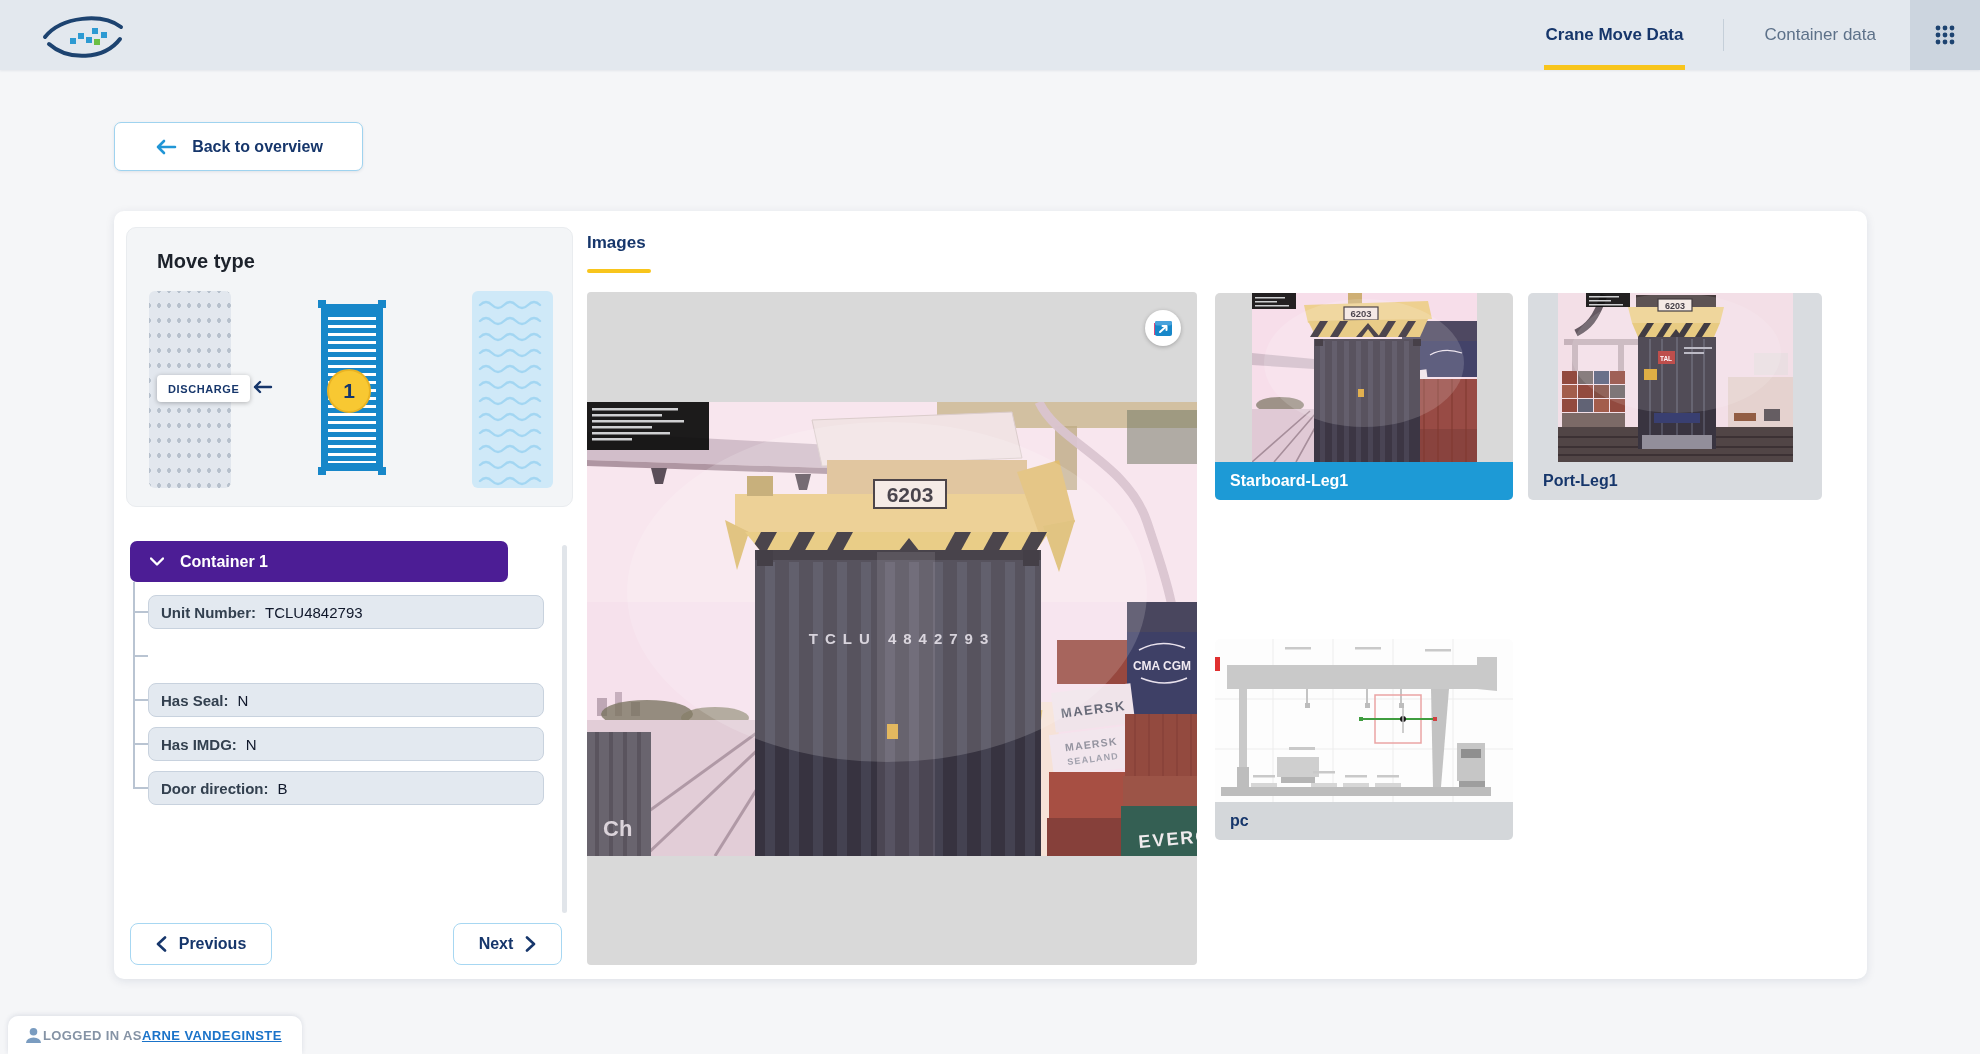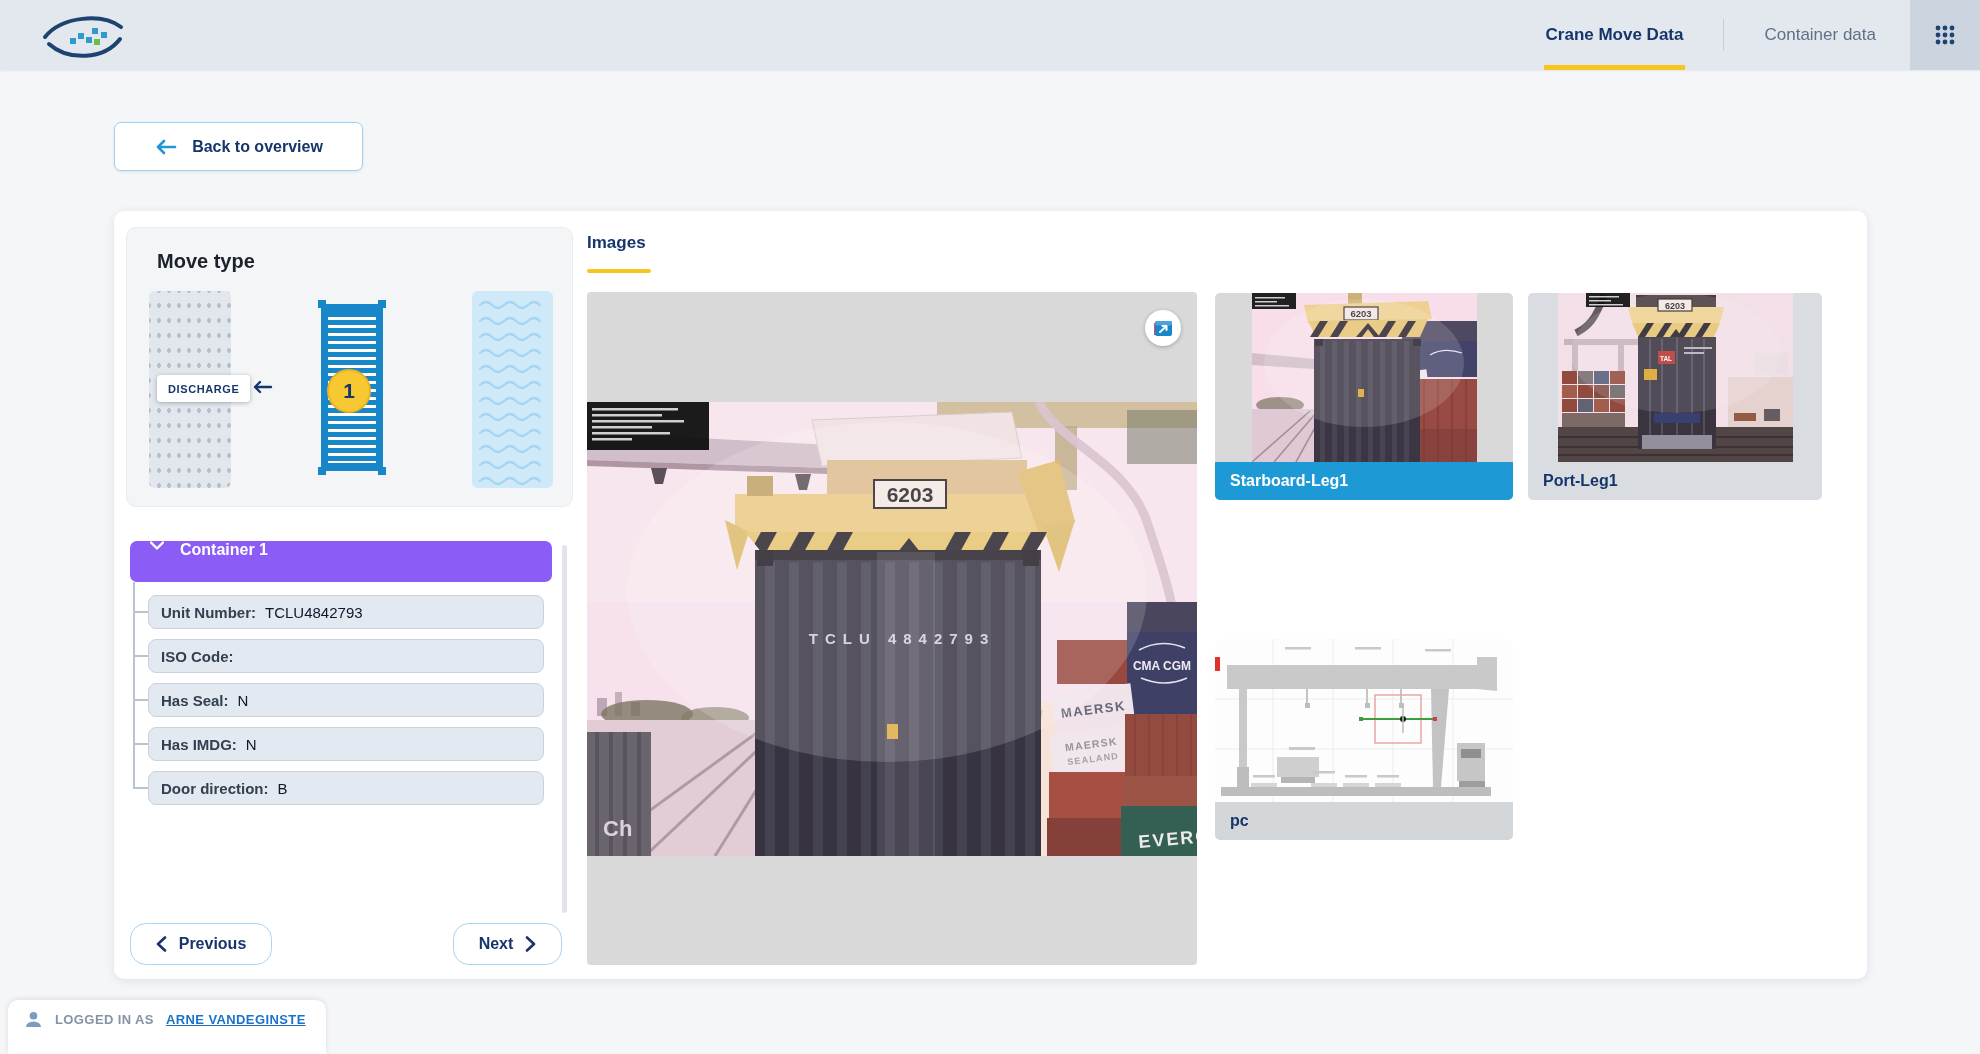--- a/index.html
+++ b/index.html
@@ -39,32 +39,32 @@
   .bluebox{left:194px;top:76px;width:62px;height:167px;background:#1787c9;border-radius:3px;padding:8px 7px;box-sizing:border-box;}
   .bluebox-stripes{width:100%;height:100%;background:repeating-linear-gradient(180deg,#1787c9 0 5px,#ffffff 5px 8px);}
   .pin{width:8px;height:8px;background:#1787c9;position:absolute;}
   .badge-circle{left:200px;top:141px;width:44px;height:44px;background:#f8c832;border:2px solid #eab322;border-radius:50%;
     display:flex;align-items:center;justify-content:center;font-size:21px;font-weight:bold;color:#16366b;box-sizing:border-box;}
   .discharge-pill{left:30px;top:147px;height:27px;background:#fff;border-radius:4px;box-shadow:0 1px 5px rgba(0,0,0,.28);
     display:flex;align-items:center;padding:0 11px;font-size:11px;font-weight:bold;letter-spacing:.6px;color:#16366b;}
   .discharge-arrow{left:124px;top:150px;}
 
   
-  .acc-header{left:16px;top:330px;width:422px;height:41px;background:#8b5cf6;border-radius:7px;display:flex;
+  .acc-header{left:16px;top:330px;width:378px;height:41px;background:#4c1d95;border-radius:7px;display:flex;align-items:center;
     gap:16px;padding-left:20px;box-sizing:border-box;color:#fff;font-size:16px;font-weight:bold;cursor:pointer;}
   .tree-v{left:19px;top:371px;width:1.5px;height:207px;background:#b9c4d2;}
   .tree-h{height:1.5px;width:15px;background:#b9c4d2;left:19px;}
   .field-row{left:34px;width:396px;height:34px;background:#e3e9f0;border:1px solid #c8d2de;border-radius:8px;
     display:flex;align-items:center;padding-left:12px;box-sizing:border-box;font-size:15px;}
   .field-label{font-weight:bold;color:#33404f;}
   .field-value{color:#0f172a;margin-left:9px;}
   .panel-scrollbar{left:448px;top:334px;width:5px;height:368px;background:#e1e5ea;border-radius:3px;cursor:pointer;}
 
   
-  .pg-btn{top:712px;height:42px;background:#fff;border:1.5px solid #a7d7f2;border-radius:16px;display:flex;align-items:center;
+  .pg-btn{top:712px;height:42px;background:#fff;border:1.5px solid #a7d7f2;border-radius:8px;display:flex;align-items:center;
     justify-content:center;gap:12px;color:#16366b;font-size:16px;font-weight:600;box-sizing:border-box;cursor:pointer;}
   .prev-btn{left:16px;width:142px;}
   .next-btn{left:339px;width:109px;}
 
   
   .images-title{left:473px;top:22px;font-size:17px;font-weight:bold;color:#16366b;}
   .images-underline{left:473px;top:58px;width:64px;height:4px;background:#f8c51c;border-radius:2px;}
   .viewer{left:473px;top:81px;width:610px;height:673px;background:#d9d9d9;border-radius:4px;}
   .viewer-photo{left:0;top:110px;width:610px;height:454px;}
   .expand-btn{right:16px;top:18px;width:36px;height:36px;border-radius:50%;background:#fff;box-shadow:0 1px 4px rgba(0,0,0,.25);
@@ -76,21 +76,21 @@
   .thumb3{left:1101px;top:428px;width:298px;height:201px;background:#fdfdfd;}
   .thumb-imgwrap{width:100%;display:flex;justify-content:center;overflow:hidden;}
   .caption{position:absolute;left:0;right:0;bottom:0;height:38px;display:flex;align-items:center;padding-left:15px;
     font-size:16px;font-weight:bold;box-sizing:border-box;}
   .caption.selected{background:#1d9ad6;color:#fff;}
   .caption.plain{color:#16366b;}
   .caption.gray{background:#d4d7da;color:#16366b;}
 
   
   .footer-pill{left:8px;bottom:0;height:38px;background:#fff;border-radius:10px 10px 0 0;box-shadow:0 -1px 5px rgba(30,50,90,.12);
-    display:flex;align-items:center;gap:12px;padding:0 20px 16px 16px;}
+    display:flex;align-items:center;gap:0;padding:0 20px 0 16px;}
   .footer-text{font-size:13px;font-weight:600;letter-spacing:.4px;color:#8593a5;}
   .footer-link{font-size:13px;font-weight:600;letter-spacing:.4px;color:#1a73c9;text-decoration:underline;cursor:pointer;}
 </style>
 </head>
 <body>
 
 <div class="abs nav">
   <svg class="abs logo" viewBox="0 0 86 50">
     <path d="M5,27 C22,6 62,3 81,17" stroke="#1d4370" stroke-width="4" fill="none" stroke-linecap="round"></path>
     <path d="M9,34 C28,51 64,50 80,29" stroke="#1d4370" stroke-width="4" fill="none" stroke-linecap="round"></path>
@@ -186,24 +186,20 @@
   <div class="abs tree-h" style="top:400px;"></div>
   <div class="abs tree-h" style="top:444px;"></div>
   <div class="abs tree-h" style="top:488px;"></div>
   <div class="abs tree-h" style="top:532px;"></div>
   <div class="abs tree-h" style="top:576px;"></div>
 
   <div class="abs field-row" style="top:384px;">
     <span class="field-label">Unit Number:</span>
     <span class="field-value">TCLU4842793</span>
   </div>
-  <div class="abs field-row" style="top:428px;">
-    <span class="field-label">ISO Code:</span>
-    <span class="field-value"></span>
-  </div>
   <div class="abs field-row" style="top:472px;">
     <span class="field-label">Has Seal:</span>
     <span class="field-value">N</span>
   </div>
   <div class="abs field-row" style="top:516px;">
     <span class="field-label">Has IMDG:</span>
     <span class="field-value">N</span>
   </div>
   <div class="abs field-row" style="top:560px;">
     <span class="field-label">Door direction:</span>

